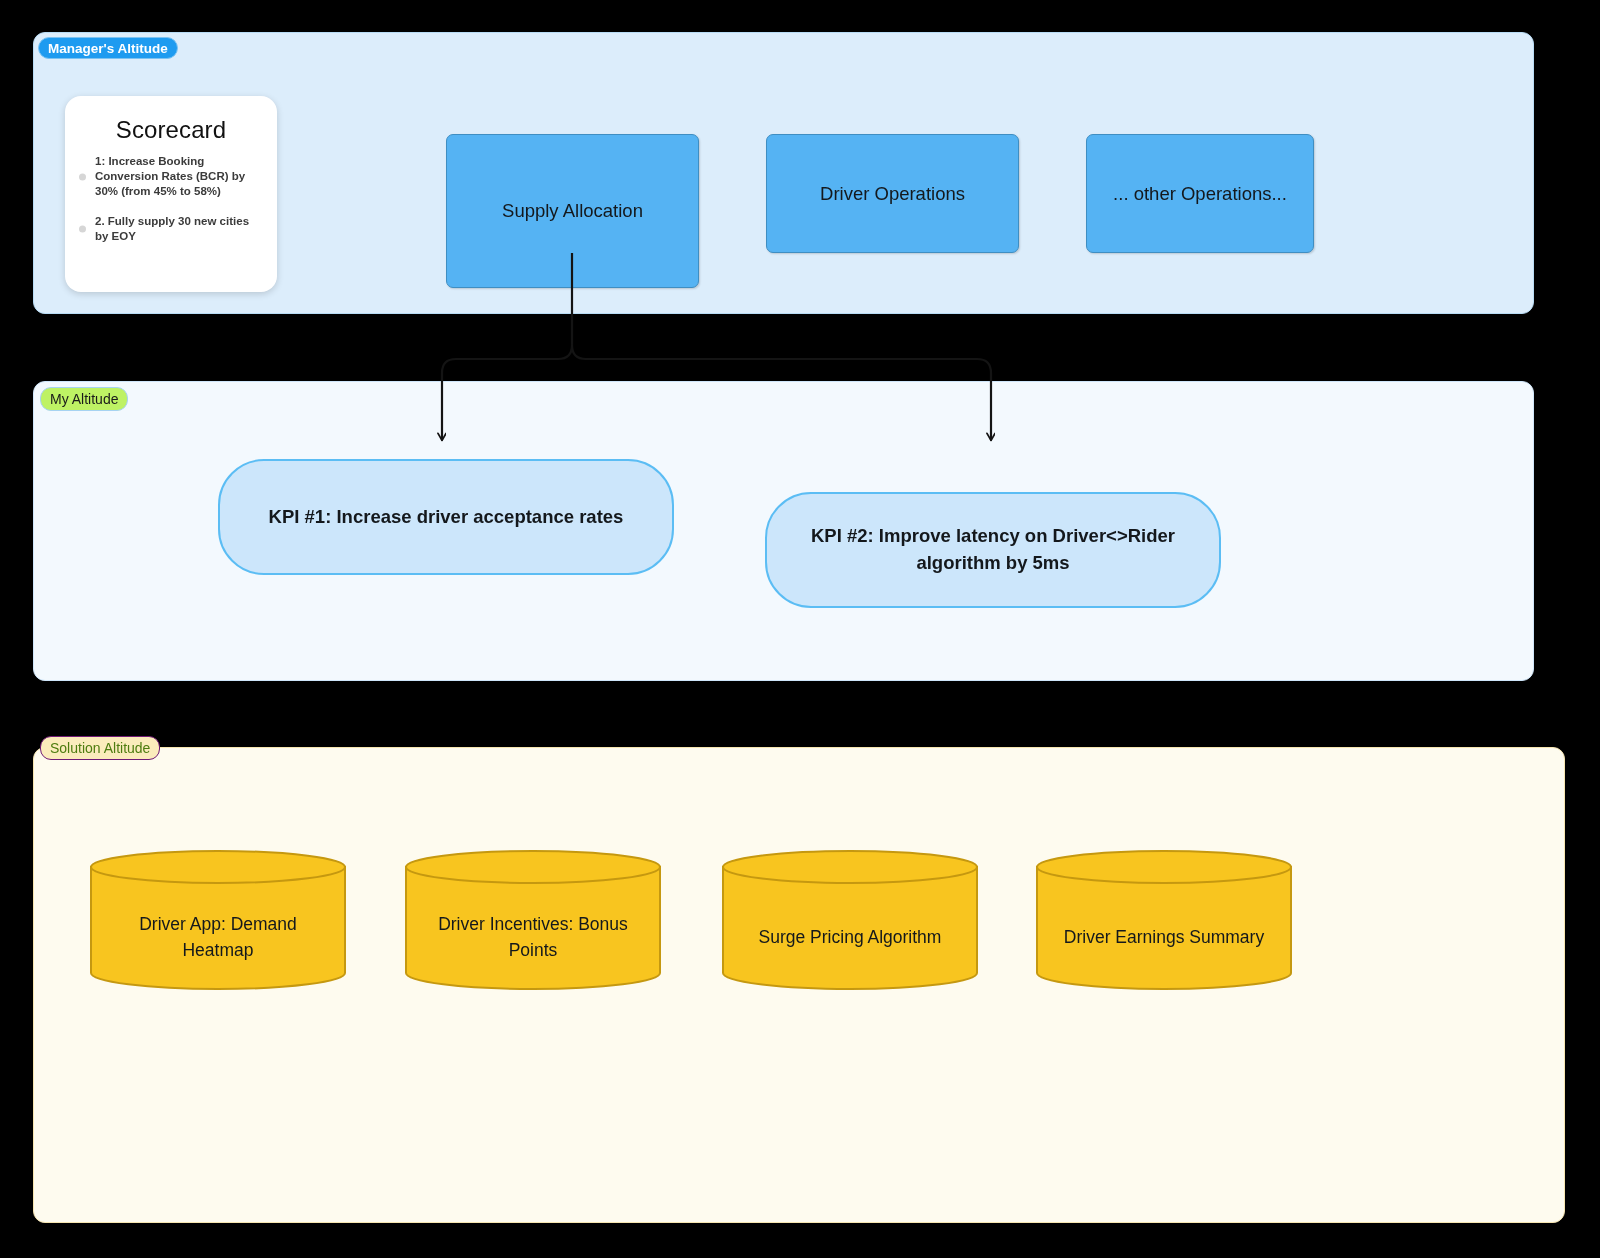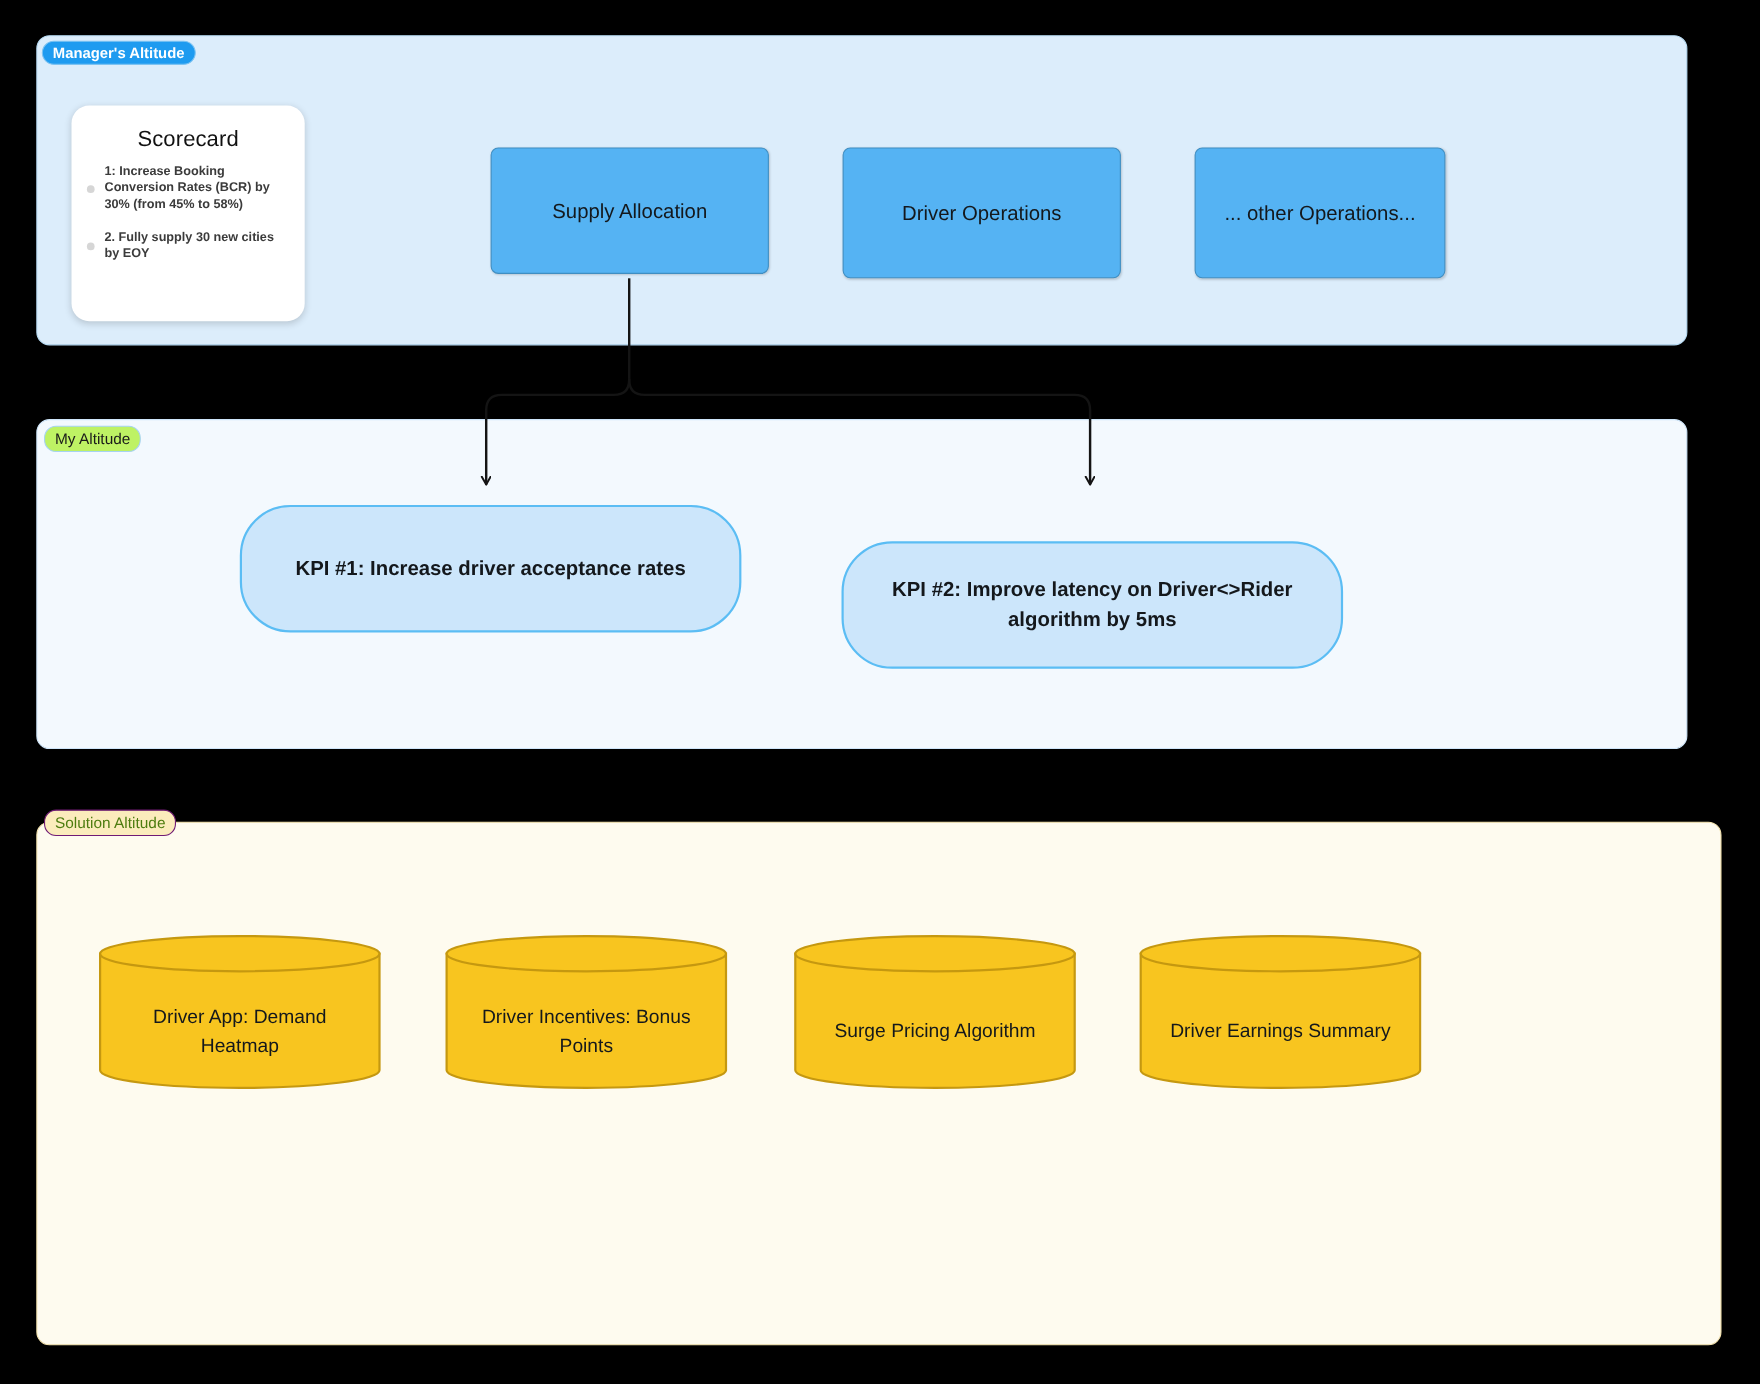--- a/index.html
+++ b/index.html
@@ -103,21 +103,21 @@
     width: 212px;
     height: 196px;
     background: #ffffff;
     border-radius: 16px;
     box-shadow: 0 2px 7px rgba(0,0,0,0.16);
     box-sizing: border-box;
     padding: 14px 14px 10px 14px;
   }
   .scorecard-title {
     text-align: center;
-    font-size: 20px;
+    font-size: 24px;
     color: #111111;
     font-weight: 400;
     margin: 6px 0 10px 0;
     letter-spacing: .1px;
   }
   .scorecard-list {
     list-style: none;
     margin: 0;
     padding: 0;
   }
@@ -154,21 +154,21 @@
     border-radius: 7px;
     box-sizing: border-box;
     display: flex;
     align-items: center;
     justify-content: center;
     font-size: 18.5px;
     color: #14181c;
     box-shadow: 1px 1px 2px rgba(0,0,0,0.16);
     text-align: center;
   }
-  .proc-1 { left: 446px; top: 134px; width: 253px; height: 115px; }
+  .proc-1 { left: 446px; top: 134px; width: 253px; height: 154px; }
   .proc-2 { left: 766px; top: 134px; width: 253px; height: 119px; }
   .proc-3 { left: 1086px; top: 134px; width: 228px; height: 119px; }
 
   
   .kpi-box {
     position: absolute;
     background: #cce6fb;
     border: 2px solid #5bbdf4;
     border-radius: 46px;
     box-sizing: border-box;

